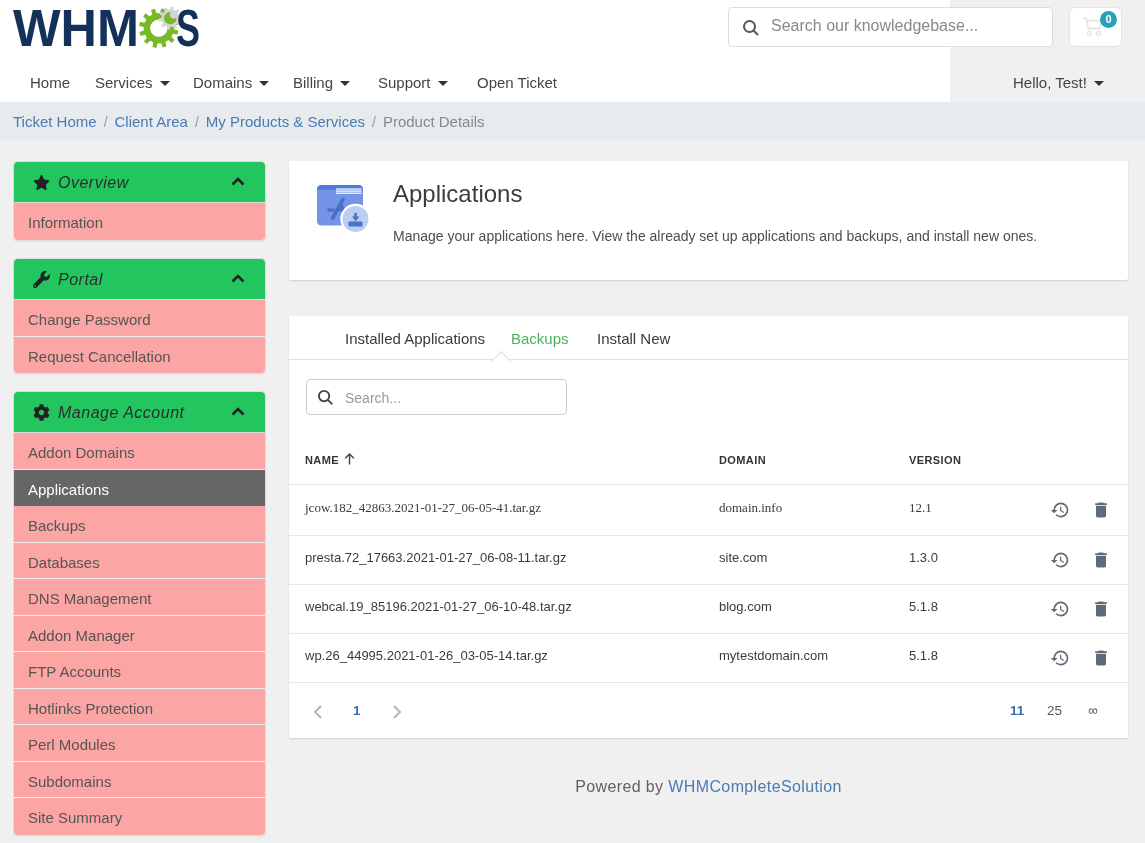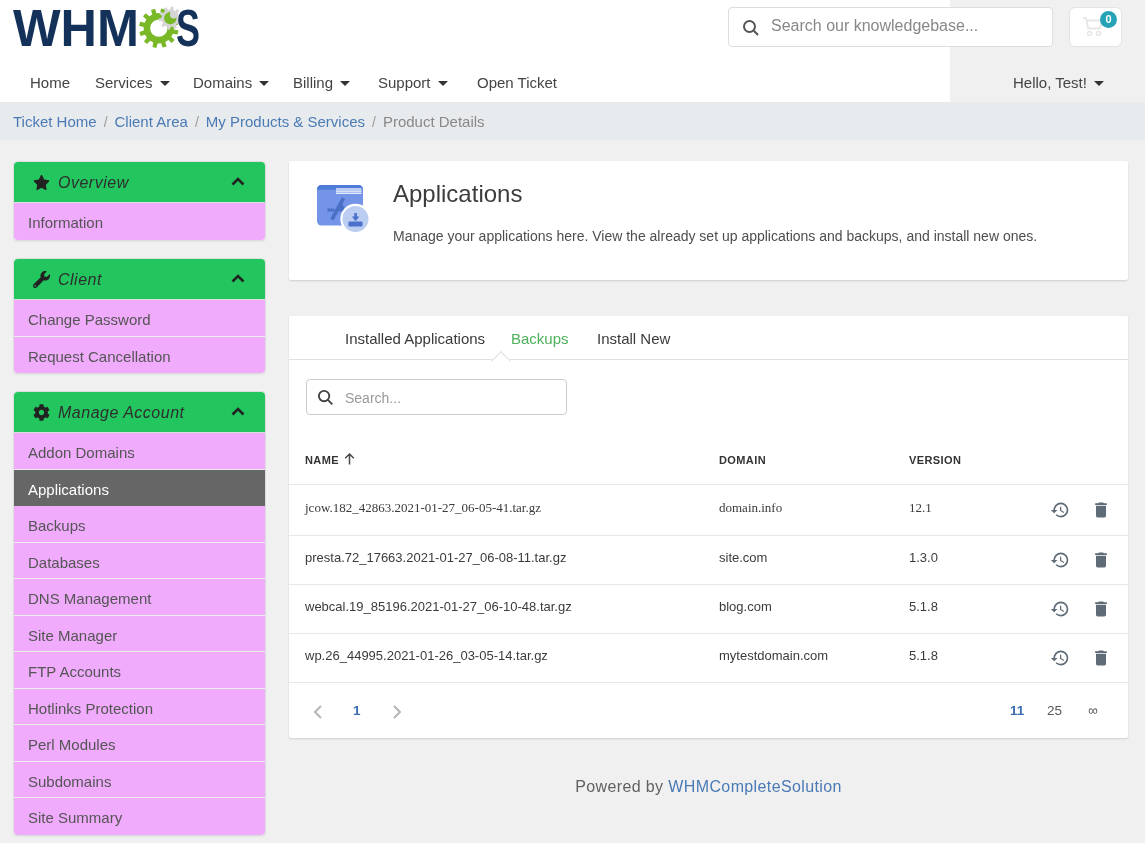--- a/index.html
+++ b/index.html
@@ -21,21 +21,21 @@
 #crumbbar { position:absolute; top:102px; left:0; width:1145px; height:38px; background:#e8ebee; }
 #crumb { position:absolute; left:13px; top:11px; font-size:15px; color:#888; }
 #crumb a { color:#4a7ab5; text-decoration:none; }
 #crumb .sep { color:#9a9a9a; padding:0 7px; font-size:14px; }
 
 .panel { position:absolute; left:13px; width:253px; background:#fff; border:1px solid #ddd; border-radius:4px; box-shadow:0 1px 1px rgba(0,0,0,0.05); }
 .panel-head { height:41px; background:#22c55e; border-bottom:1px solid #ddd; border-radius:4px 4px 0 0; position:relative; line-height:41px; padding-left:20px; font-size:16px; color:#333;font-style:italic; }
 .panel-head .ttl { position:absolute; left:44px; top:0; font-weight:normal; color:#2e2e2e; letter-spacing:0.5px; }
 .panel-head svg.ico { position:absolute; left:19px; top:12px; }
 .panel-head .chev { position:absolute; right:20px; top:15px; }
-.pitem { display:block; height:36.55px; line-height:40.5px; padding-left:14px; font-size:15px; color:#555; border-bottom:1px solid #ededed; background:#f0abfc; }
+.pitem { display:block; height:36.55px; line-height:40.5px; padding-left:14px; font-size:15px; color:#555; border-bottom:1px solid #ededed; background:#fca5a5; }
 .pitem:last-child { border-bottom:none; border-radius:0 0 4px 4px; }
 .pitem.active { background:#666; color:#fff; border-bottom-color:#666; }
 
 .card { position:absolute; left:289px; width:839px; background:#fff; border-radius:2px; box-shadow:0 1px 2px rgba(0,0,0,0.14); }
 #card1 { top:161px; height:119px; }
 #card1 h1 { position:absolute; left:104px; top:19px; font-size:24px; font-weight:normal; color:#3c3c3c; }
 #card1 p { position:absolute; left:104px; top:67px; font-size:14px; color:#4e4e4e; }
 #appicon { position:absolute; left:28px; top:24px; }
 #card2 { top:316px; height:422px; }
 
@@ -113,21 +113,21 @@
         <path d="M1.5 7.5 L7 2 L12.5 7.5" fill="none" stroke="#222" stroke-width="2.6"></path>
       </svg>
   </div>
   <span class="pitem">Information</span>
 </div>
 <div class="panel" style="top:258px">
   <div class="panel-head">
     <svg class="ico" width="17" height="17" viewBox="0 0 512 512">
         <path fill="#222" d="M507.73 109.1c-2.24-9.03-13.54-12.09-20.12-5.51l-74.36 74.36-67.88-11.31-11.31-67.88 74.36-74.36c6.62-6.62 3.43-17.9-5.66-20.16-47.38-11.74-99.55.91-136.58 37.93-39.64 39.64-50.55 97.1-34.05 147.2L18.74 402.76c-24.99 24.99-24.99 65.51 0 90.5 24.99 24.99 65.51 24.99 90.5 0l213.21-213.21c50.12 16.71 107.47 5.68 147.37-34.22 37.07-37.07 49.7-89.32 37.91-136.73zM64 472c-13.25 0-24-10.75-24-24 0-13.26 10.75-24 24-24s24 10.74 24 24c0 13.25-10.75 24-24 24z"></path>
       </svg>
-    <span class="ttl">Client</span>
+    <span class="ttl">Portal</span>
     <svg class="chev" width="14" height="9" viewBox="0 0 14 9">
         <path d="M1.5 7.5 L7 2 L12.5 7.5" fill="none" stroke="#222" stroke-width="2.6"></path>
       </svg>
   </div>
   <span class="pitem">Change Password</span>
   <span class="pitem">Request Cancellation</span>
 </div>
 <div class="panel" style="top:391px">
   <div class="panel-head">
     <svg class="ico" width="17" height="17" viewBox="0 0 512 512">
@@ -136,21 +136,21 @@
     <span class="ttl">Manage Account</span>
     <svg class="chev" width="14" height="9" viewBox="0 0 14 9">
         <path d="M1.5 7.5 L7 2 L12.5 7.5" fill="none" stroke="#222" stroke-width="2.6"></path>
       </svg>
   </div>
   <span class="pitem">Addon Domains</span>
   <span class="pitem active">Applications</span>
   <span class="pitem">Backups</span>
   <span class="pitem">Databases</span>
   <span class="pitem">DNS Management</span>
-  <span class="pitem">Site Manager</span>
+  <span class="pitem">Addon Manager</span>
   <span class="pitem">FTP Accounts</span>
   <span class="pitem">Hotlinks Protection</span>
   <span class="pitem">Perl Modules</span>
   <span class="pitem">Subdomains</span>
   <span class="pitem">Site Summary</span>
 </div>
 
 <div class="card" id="card1">
   <svg id="appicon" width="56" height="50" viewBox="0 0 56 50">
     <rect x="0" y="0" width="46" height="40.5" rx="4.5" fill="#7495e7"></rect>

